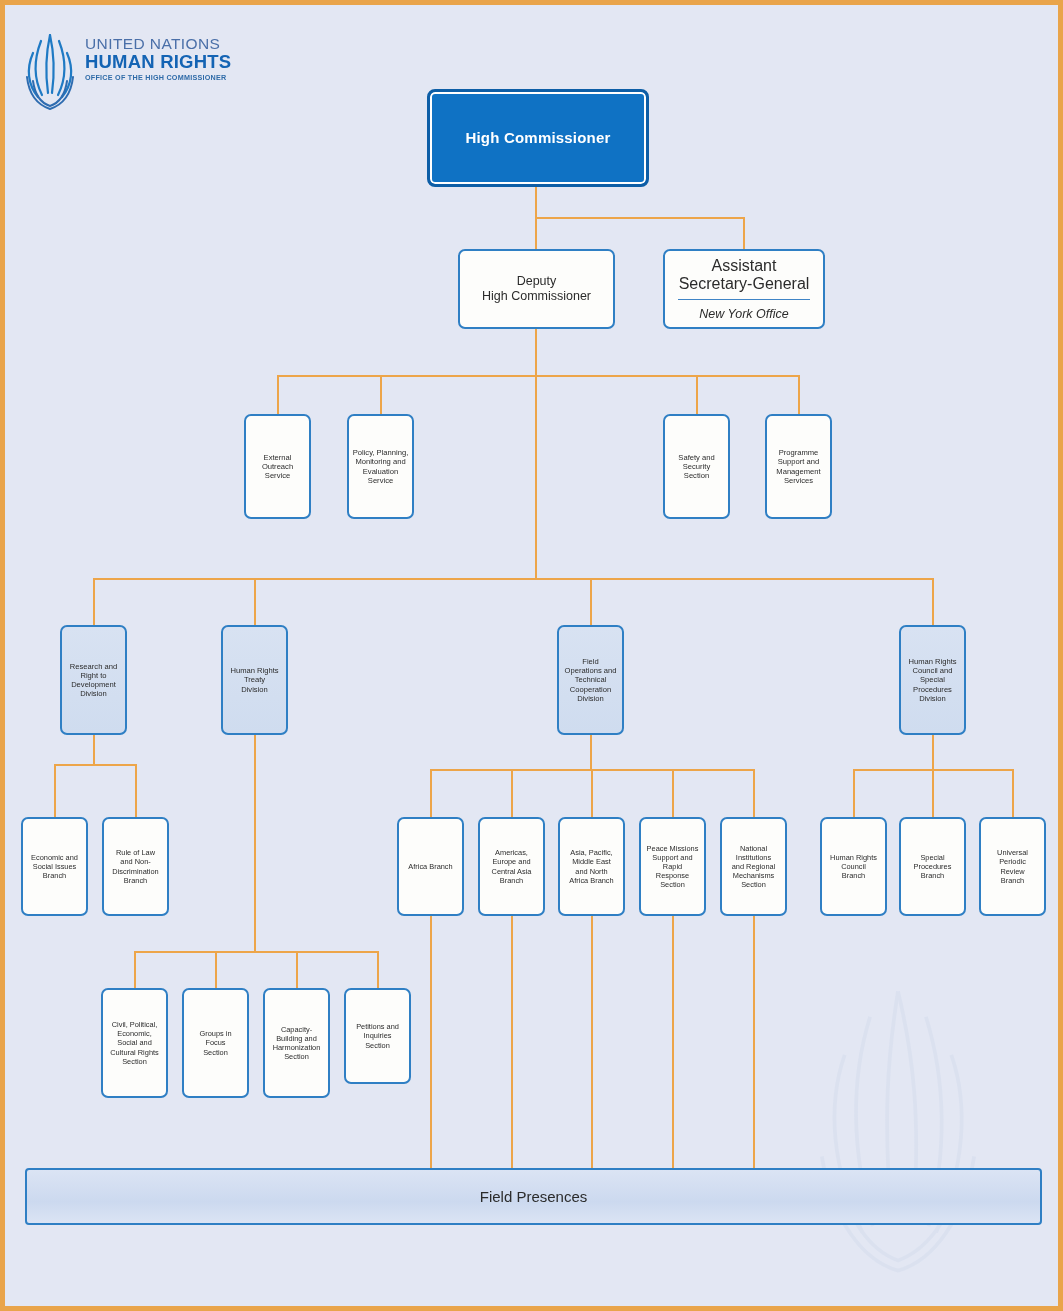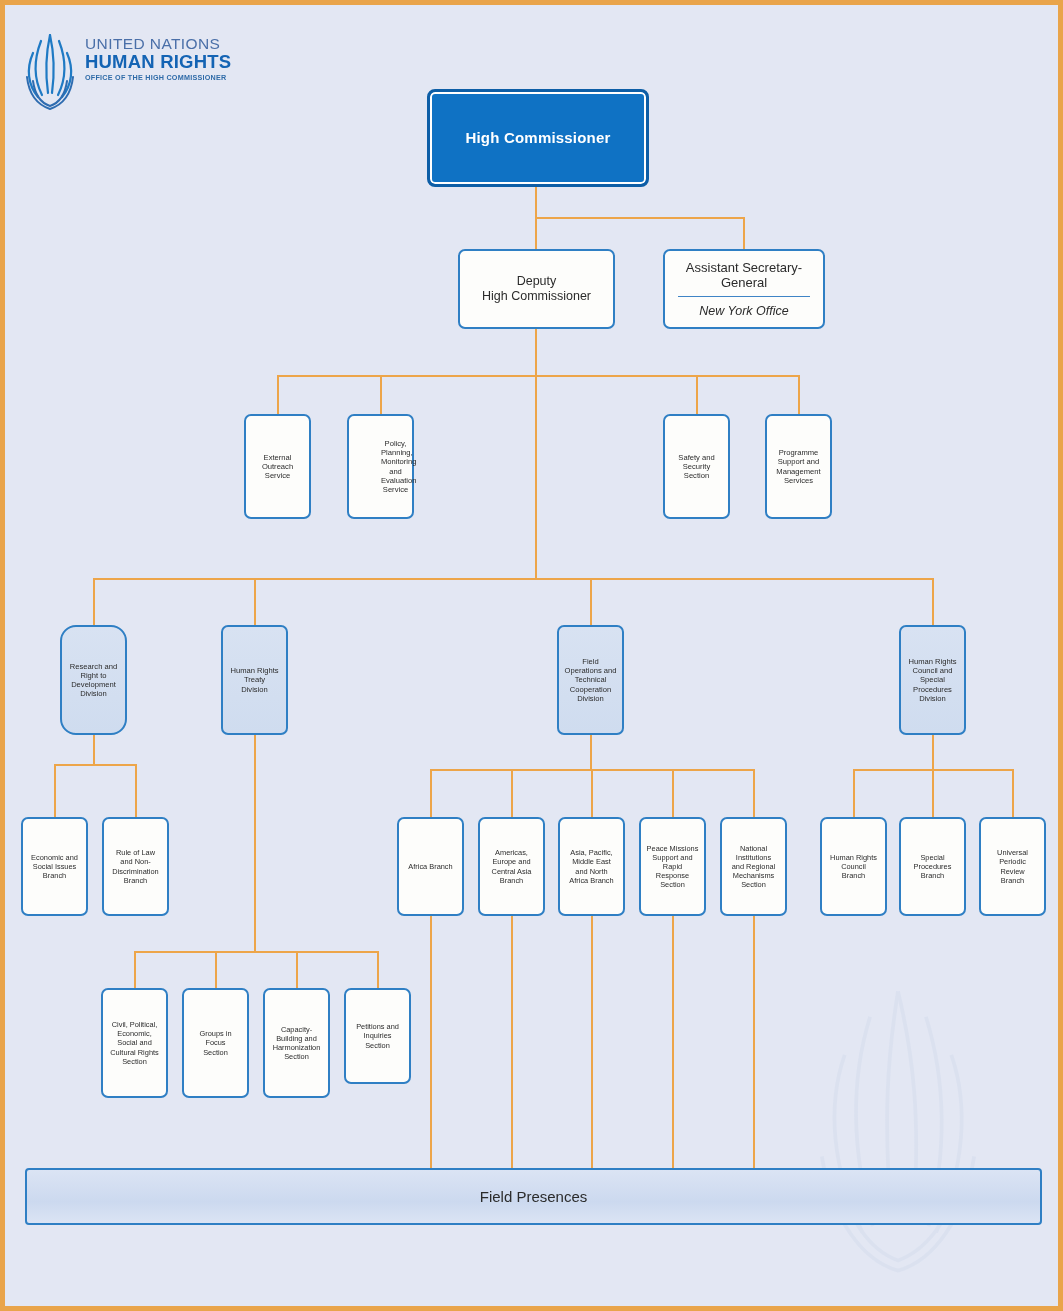--- a/index.html
+++ b/index.html
@@ -119,21 +119,21 @@
     color: #ffffff;
     font-size: 15px;
     font-weight: bold;
     letter-spacing: 0.2px;
   }
 
   
   .lvl2 .lbl { font-size: 12.5px; }
   #asg { flex-direction: column; }
   #asg .asg-top {
-    font-size: 13px;
+    font-size: 16px;
     padding-bottom: 6px;
     width: 86%;
     border-bottom: 1.5px solid #3f84c6;
   }
   #asg .asg-bot {
     font-size: 12.5px;
     padding-top: 7px;
     font-style: italic;
   }
 
@@ -278,39 +278,39 @@
   <div class="node lvl2" id="asg" style="left:658px; top:244px; width:162px; height:80px;">
     <span class="asg-top">Assistant Secretary-General</span>
     <span class="asg-bot">New York Office</span>
   </div>
 
   <div class="node svc" style="left:239px; top:409px; width:67px; height:105px;">
     <span class="lbl" style="white-space:pre-line;">External
 Outreach
 Service</span>
   </div>
-  <div class="node svc" style="left:342px; top:409px; width:67px; height:105px;padding-left:32px;">
+  <div class="node svc" style="left:342px; top:409px; width:67px; height:105px;">
     <span class="lbl" style="white-space:pre-line;">Policy, Planning,
 Monitoring and
 Evaluation
 Service</span>
   </div>
   <div class="node svc" style="left:658px; top:409px; width:67px; height:105px;">
     <span class="lbl" style="white-space:pre-line;">Safety and
 Security
 Section</span>
   </div>
   <div class="node svc" style="left:760px; top:409px; width:67px; height:105px;">
     <span class="lbl" style="white-space:pre-line;">Programme
 Support and
 Management
 Services</span>
   </div>
 
-  <div class="node division" style="left:55px; top:620px; width:67px; height:110px;border-radius:16px;">
+  <div class="node division" style="left:55px; top:620px; width:67px; height:110px;">
     <span class="lbl" style="white-space:pre-line;">Research and
 Right to
 Development
 Division</span>
   </div>
   <div class="node division" style="left:216px; top:620px; width:67px; height:110px;">
     <span class="lbl" style="white-space:pre-line;">Human Rights
 Treaty
 Division</span>
   </div>

